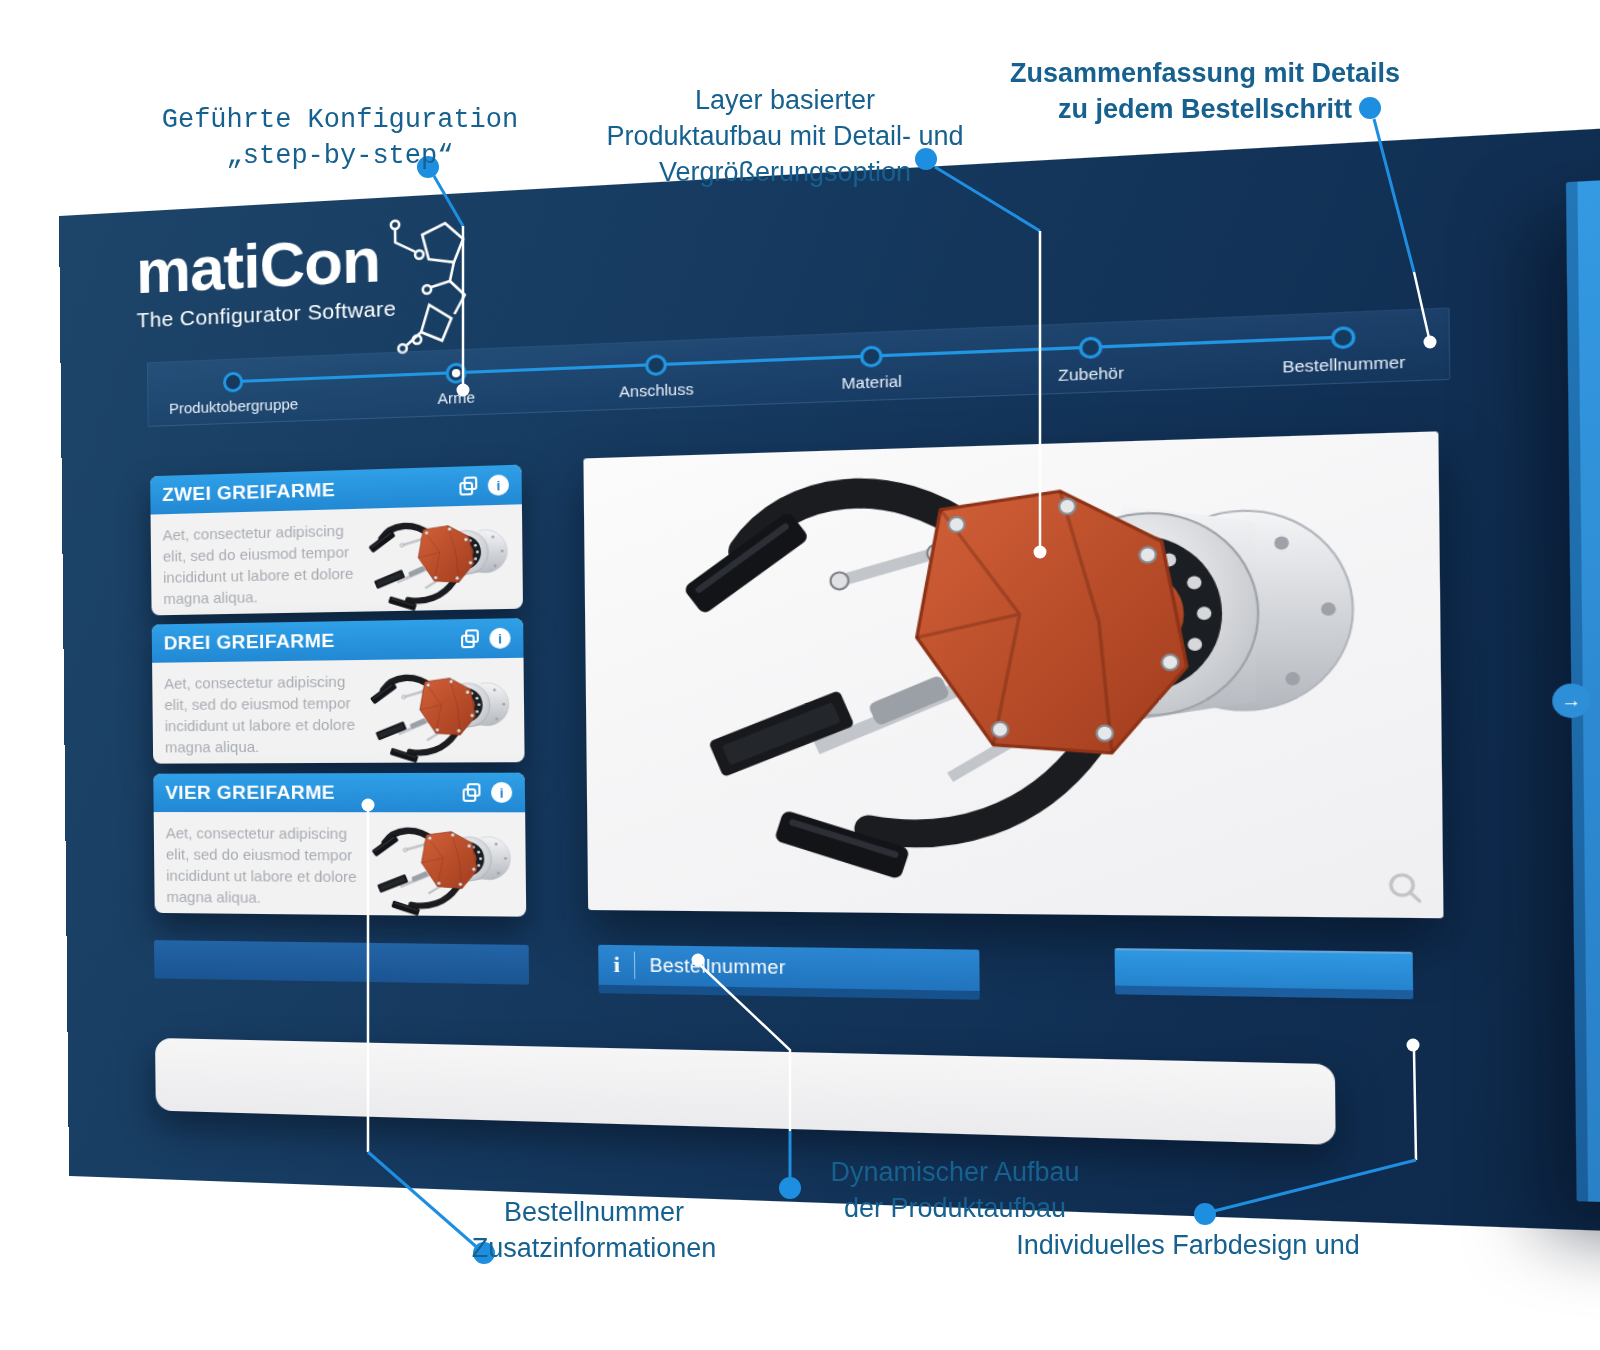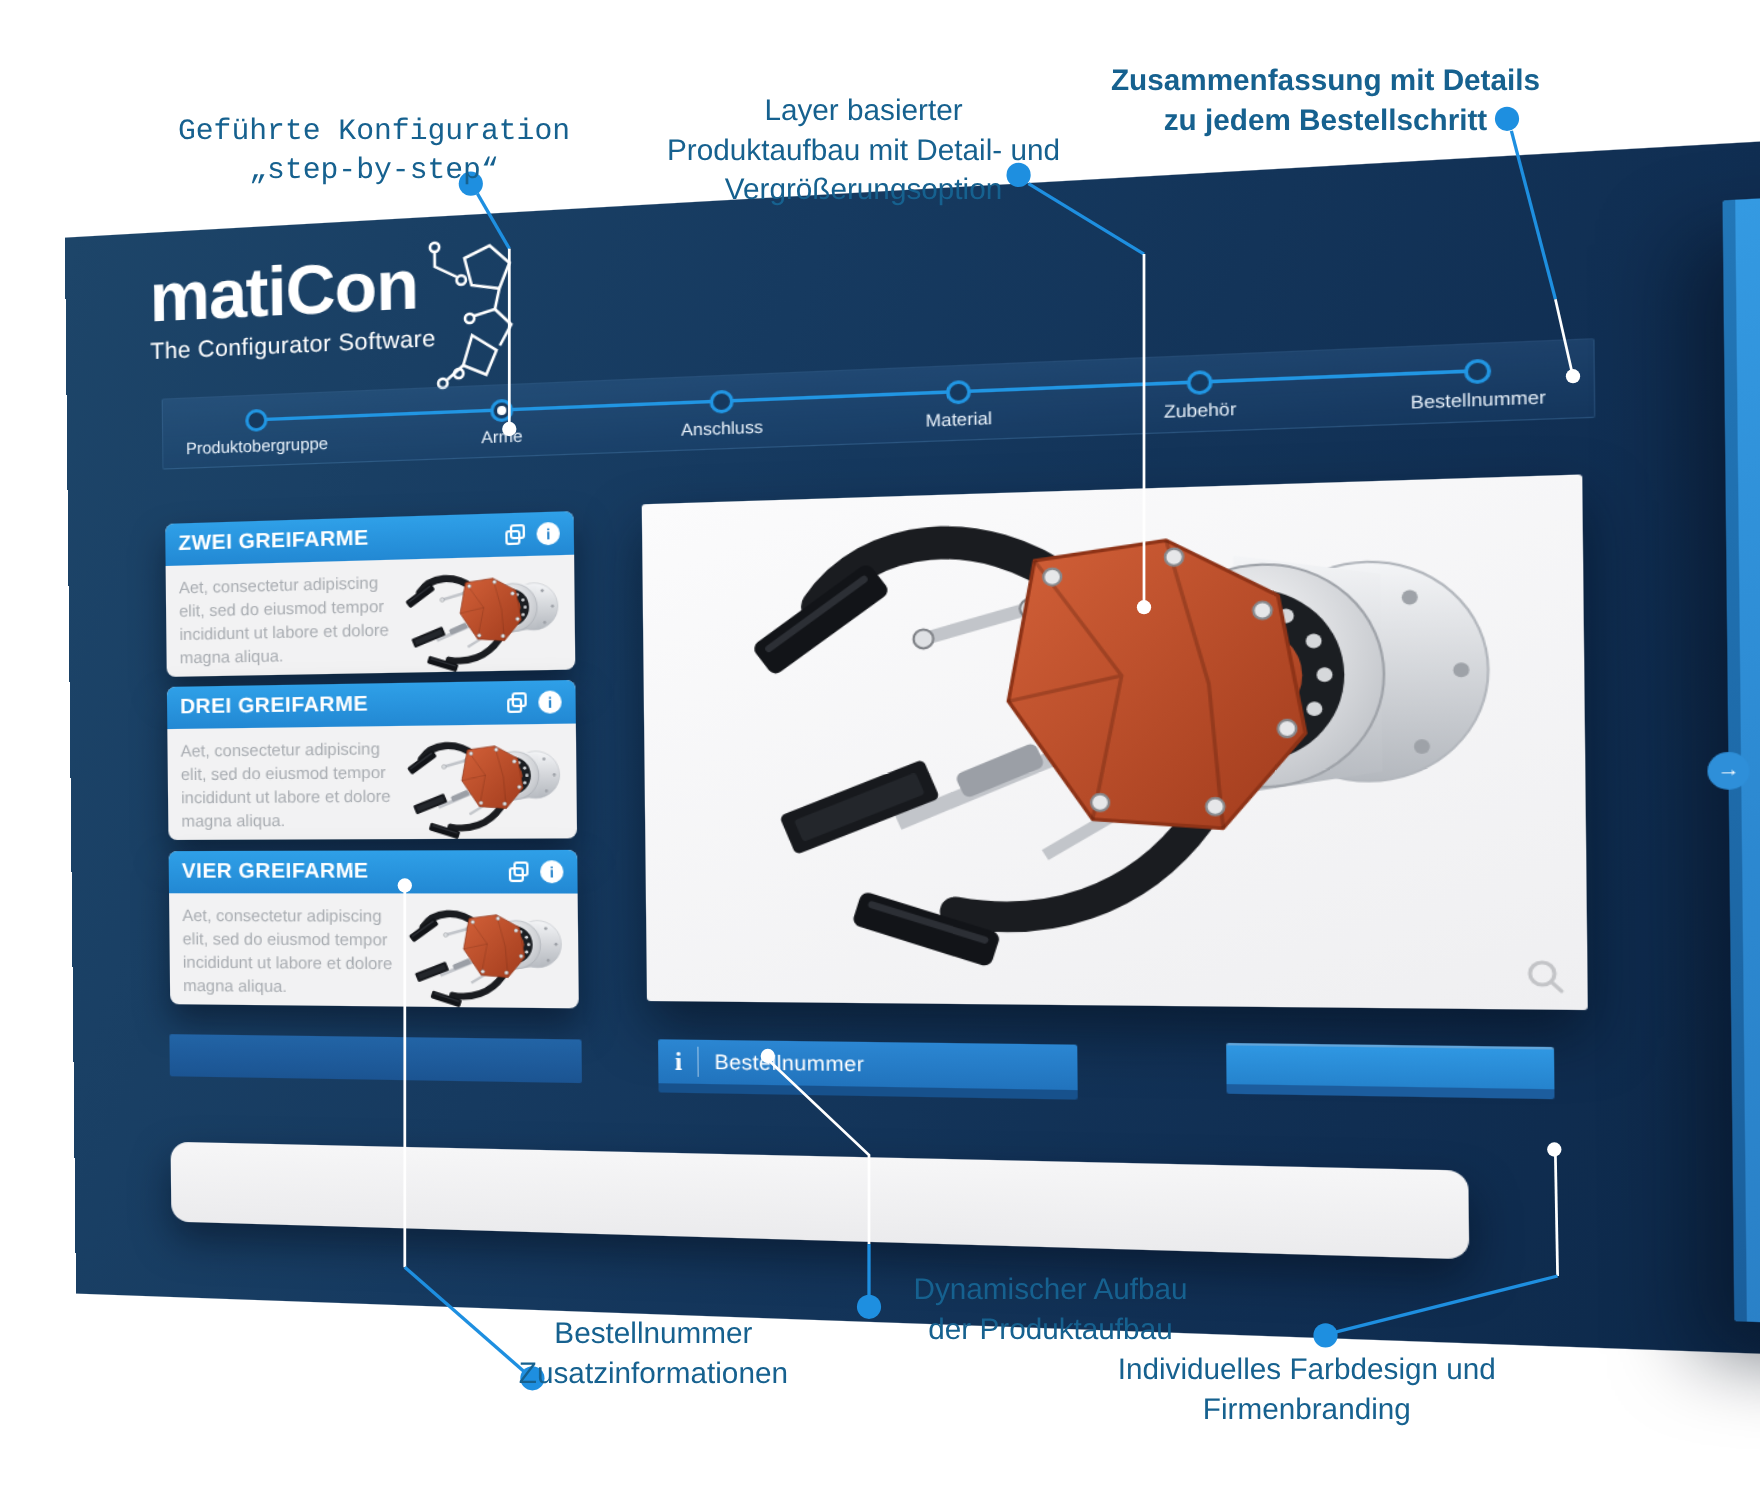--- a/index.html
+++ b/index.html
@@ -379,16 +379,15 @@
   <div class="callout co-selection">
     <div>Bestellnummer</div>
     <div>Zusatzinformationen</div>
   </div>
   <div class="callout co-dynamic">
     <div>Dynamischer Aufbau</div>
     <div>der Produktaufbau</div>
   </div>
   <div class="callout co-branding">
     <div>Individuelles Farbdesign und</div>
-    <div>Firmenbranding</div>
   </div>
 
 </div>
 
 </body></html>

